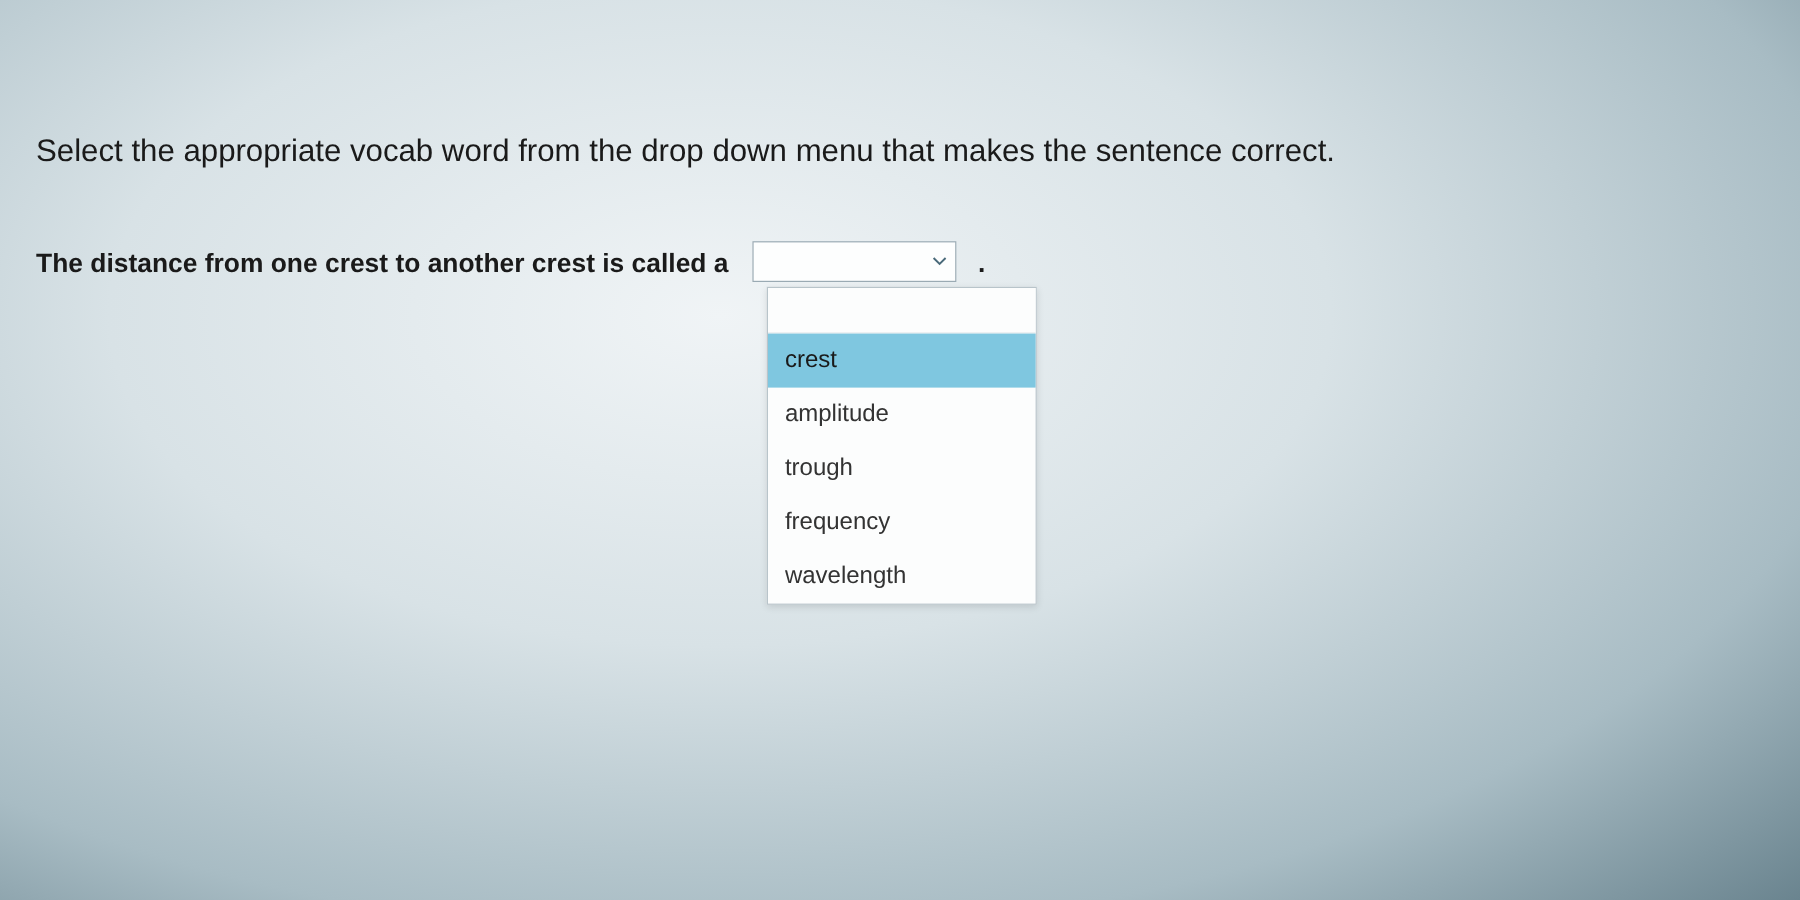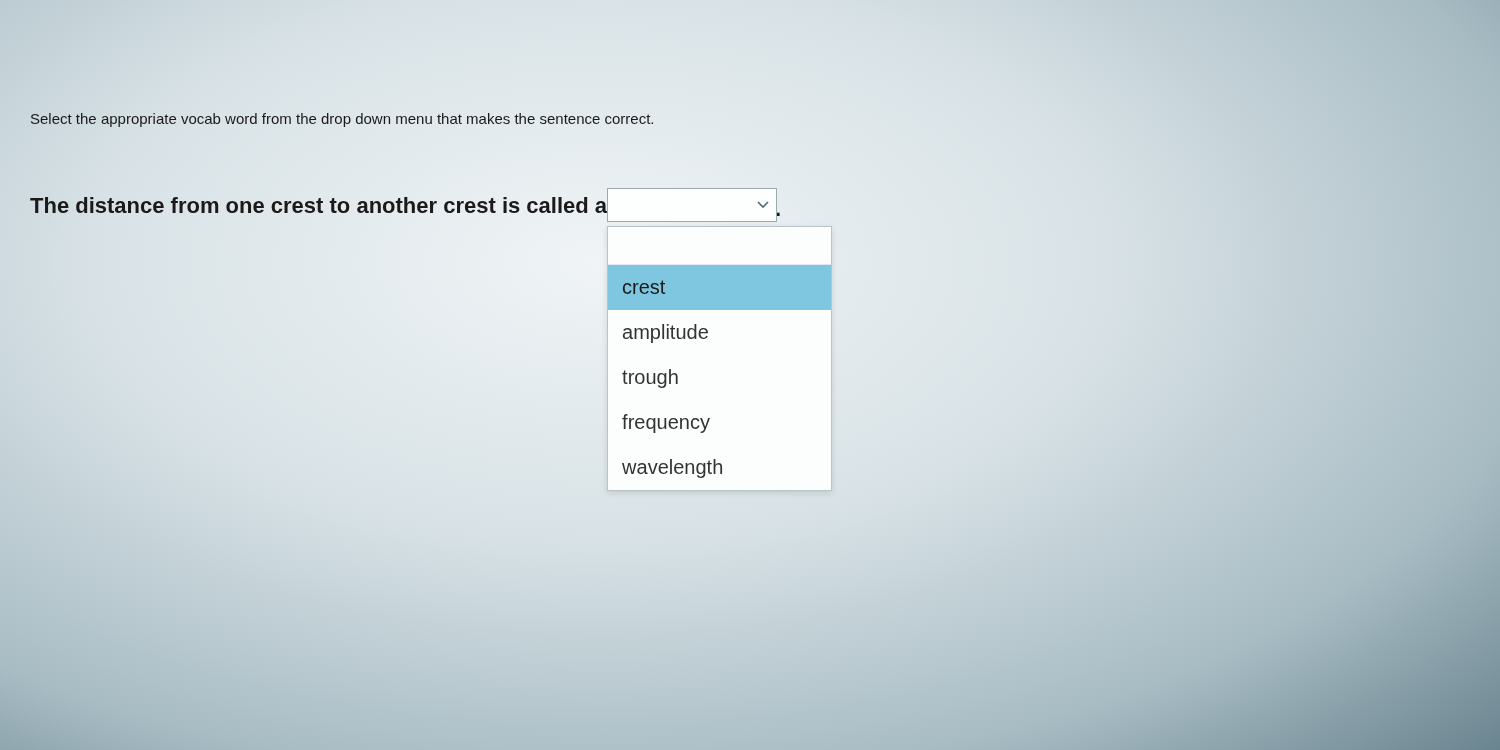--- a/index.html
+++ b/index.html
@@ -13,28 +13,28 @@
       width: 1500px;
       height: 750px;
       overflow: hidden;
       position: relative;
     }
     .content {
       padding: 110px 30px 0 30px;
       color: #1a1a1a;
     }
     .instruction {
-      font-size: 15px;
+      font-size: 26px;
       color: #1a1a1a;
       margin-bottom: 60px;
     }
     .question-row {
       display: flex;
-      align-items: flex-end;
-      gap: 0;
+      align-items: center;
+      gap: 20px;
       margin-top: 28px;
     }
     .sentence {
       font-size: 22px;
       font-weight: bold;
       color: #1a1a1a;
       line-height: 1.4;
       padding-top: 4px;
     }
     .dropdown-wrap {
@@ -65,21 +65,21 @@
     }
     .period-after {
       font-size: 22px;
       font-weight: bold;
       padding-top: 4px;
       margin-left: -2px;
     }
     .options-panel {
       position: absolute;
       top: 38px;
-      left: 0;
+      left: 12px;
       width: 225px;
       background: #fcfdfd;
       border: 1px solid #b8c4ca;
       box-shadow: 0 2px 6px rgba(0,0,0,0.12);
     }
     .option-blank {
       height: 38px;
       background: #fcfdfd;
       border-bottom: 1px solid #e2e8eb;
     }

